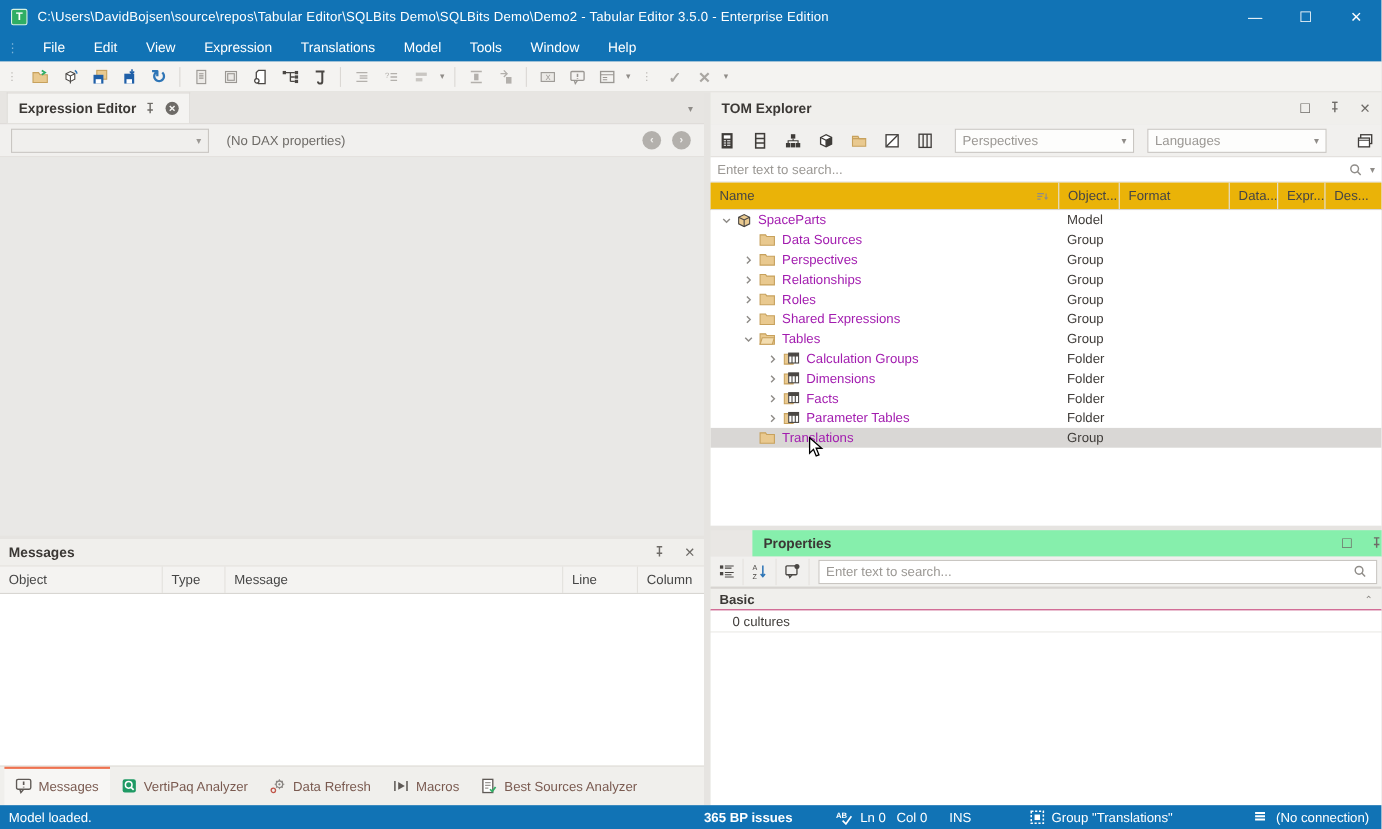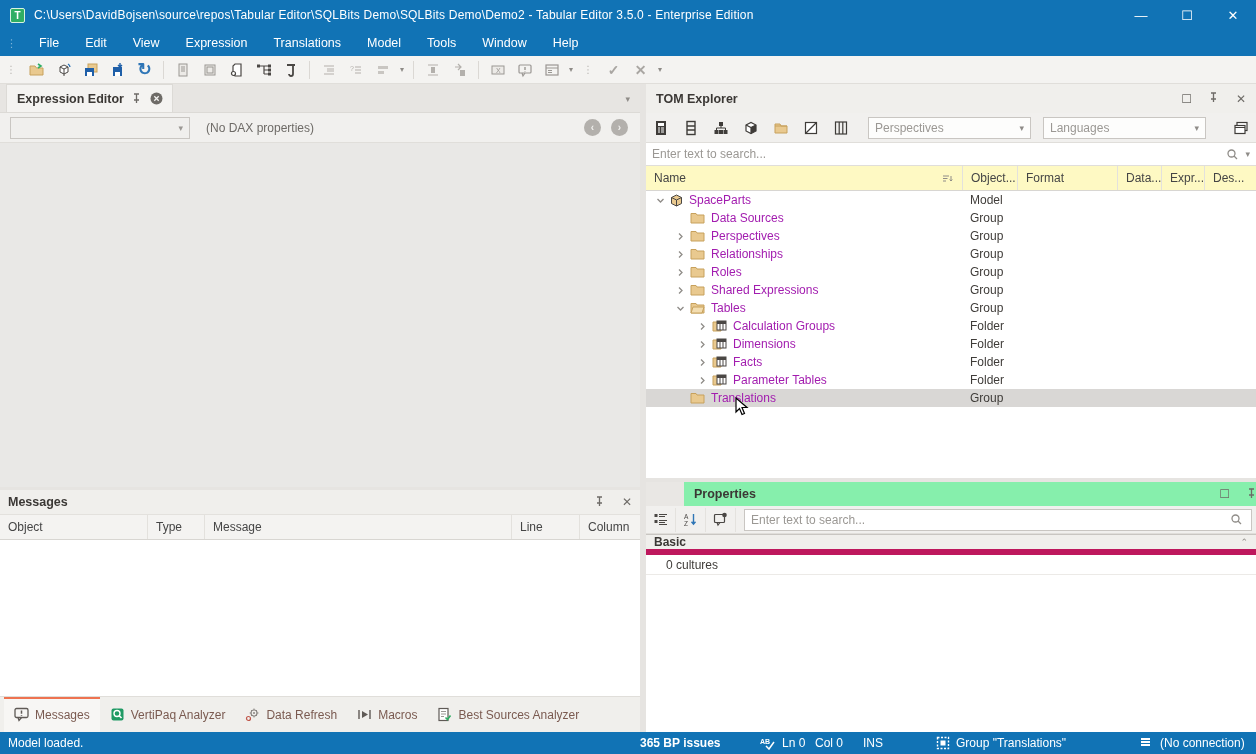--- a/index.html
+++ b/index.html
@@ -63,39 +63,39 @@
   .btab.active::before { content:""; position:absolute; left:0; top:0; right:0; height:2px; background:#ee7350; }
 
   
   .tom-header { left:646px; top:84px; width:610px; height:29px; background:#f0efec; display:flex; align-items:center; padding:0 10px; }
   .tom-toolbar { left:646px; top:113px; width:610px; height:30px; background:#f1f0ee; border-bottom:1px solid #e0deda; display:flex; align-items:center; }
   .tom-tb-btn { width:30px; height:24px; display:flex; align-items:center; justify-content:center; }
   .tom-combo { height:22px; background:#fdfdfc; border:1px solid #c9c6c2; display:flex; align-items:center; padding:0 6px; color:#9b9894; }
   .combo-caret { margin-left:auto; color:#8f8c88; font-size:9px; }
   .search-row { left:646px; top:143px; width:610px; height:23px; background:#fff; border-bottom:1px solid #e0deda; display:flex; align-items:center; padding:0 6px; }
   .search-ph { color:#9b9894; }
-  .tom-cols { left:646px; top:166px; width:610px; height:25px; background:#fef9c3; border-bottom:1px solid #d8d6d2; display:flex; }
+  .tom-cols { left:646px; top:166px; width:610px; height:25px; background:#eab308; border-bottom:1px solid #d8d6d2; display:flex; }
   .tcol { border-right:1px solid #e3e1dd; display:flex; align-items:center; padding-left:8px; color:#454545; }
   .tom-tree { left:646px; top:191px; width:610px; height:287px; background:#fff; }
   .trow { height:18px; display:flex; align-items:center; position:relative; }
   .trow.sel { background:#d9d7d5; }
   .t-label { color:#a21caf; white-space:nowrap; margin-left:5px; }
   .t-type { position:absolute; left:324px; color:#3f3c39; }
   .exp { width:16px; display:flex; align-items:center; justify-content:center; color:#8f8c88; }
   .lvl0 { padding-left:6px; } .lvl1 { padding-left:26px; } .lvl2 { padding-left:48px;align-items:center; }
   .noexp { width:16px; }
 
   .hsplit-right { left:646px; top:478px; width:610px; height:4px; background:#e6e4e1; }
 
   
   .props-header { left:684px; top:482px; width:610px; height:24px; background:#86efac; display:flex; align-items:center; padding:0 10px; }
   .props-toolbar { left:646px; top:506px; width:610px; height:28px; background:#f1f0ee; border-bottom:1px solid #e0deda; display:flex; align-items:center; }
   .props-tb-btn { width:30px; height:24px; display:flex; align-items:center; justify-content:center; border-right:1px solid #e4e2de; }
   .props-search { flex:1; height:22px; margin:0 4px 0 8px; background:#fff; border:1px solid #c9c6c2; display:flex; align-items:center; padding:0 6px; }
-  .props-basic { left:646px; top:534px; width:610px; height:21px; background:#f0efec; border-top:1px solid #c9c6c2; border-bottom:6px solid #be185d; display:flex; align-items:center; padding:0 8px; }
+  .props-basic { left:646px; top:534px; width:610px; height:21px; background:#f0efec; border-top:1px solid #c9c6c2; border-bottom:1px solid #be185d; display:flex; align-items:center; padding:0 8px; }
   .basic-label { font-weight:bold; color:#3b3835; }
   .basic-caret { margin-left:auto; color:#8f8c88; font-size:9px; }
   .props-row { left:646px; top:555px; width:610px; height:20px; display:flex; border-bottom:1px solid #eceae7; }
   .prop-name { width:302px; background:#f0efec; border-right:1px solid #dcdad6; display:flex; align-items:center; padding-left:22px; }
   .prop-value { flex:1; background:#fff; display:flex; align-items:center; padding-left:20px; }
   .props-body { left:646px; top:575px; width:610px; height:157px; background:#fff; }
 
   
   .statusbar { left:0; top:732px; width:1256px; height:22px; background:#1173b5; color:#fff; }
   .sb-item { position:absolute; top:0; height:22px; display:flex; align-items:center; font-size:12px; white-space:nowrap; gap:5px; }

